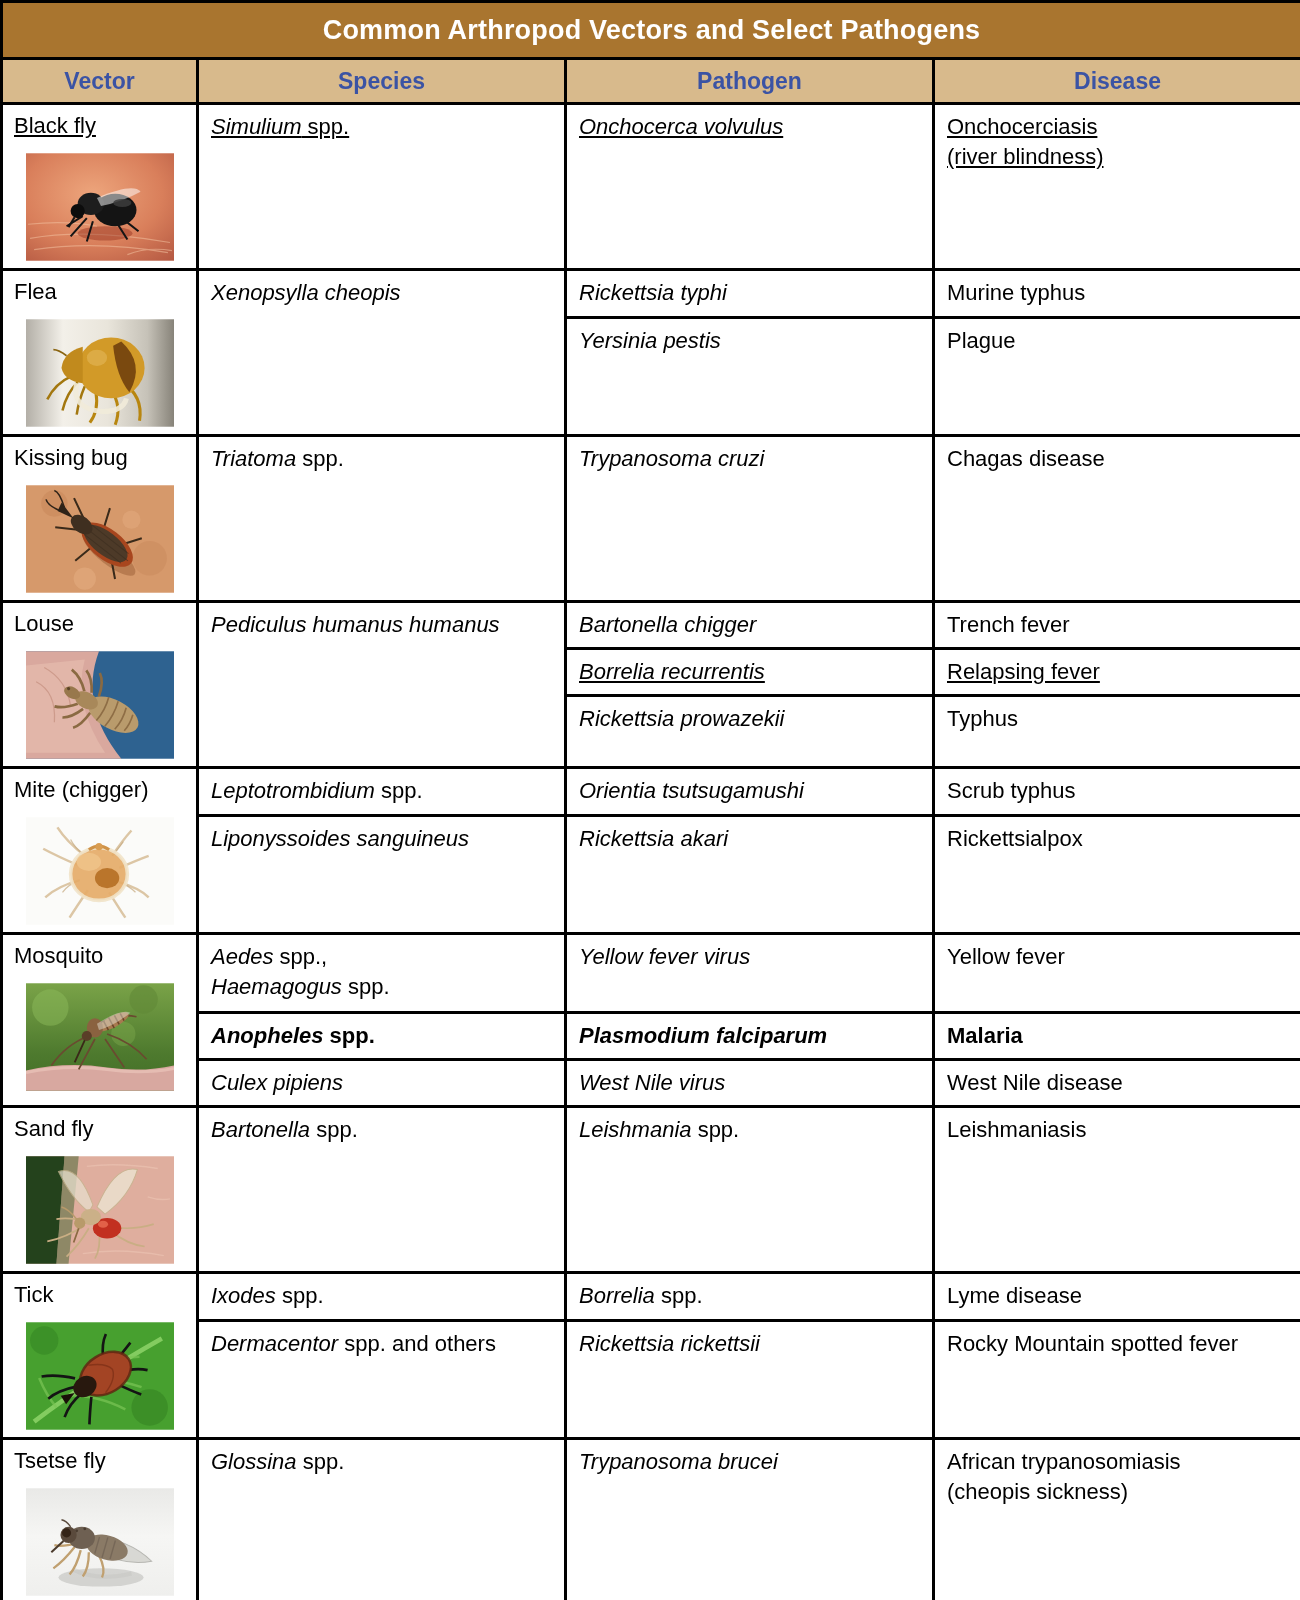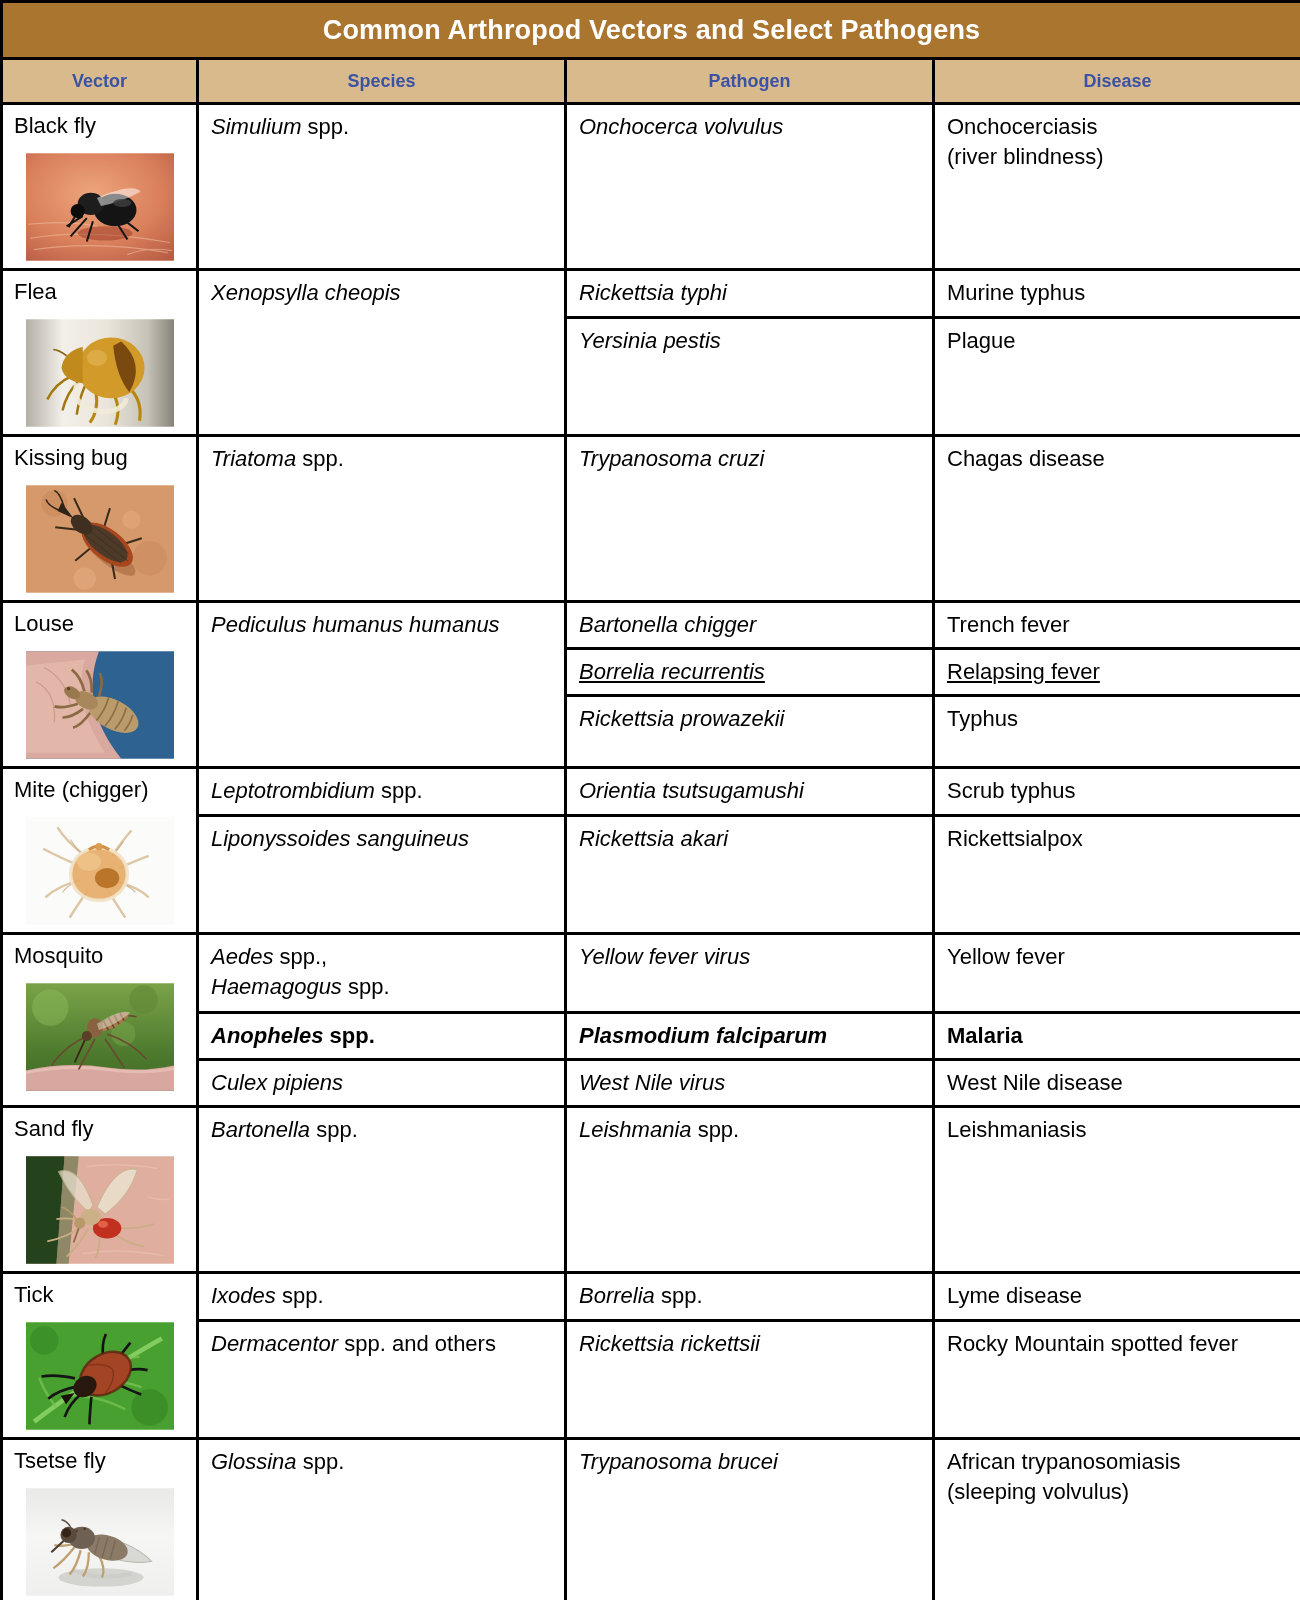--- a/index.html
+++ b/index.html
@@ -13,21 +13,21 @@
   table{border-collapse:collapse; width:1300px; table-layout:fixed;
         border:3px solid var(--border); background:var(--cell-bg);}
   th,td{border:3px solid var(--border); box-sizing:border-box;}
   .title-row th{
     background:var(--title-bg); color:var(--title-text);
     font-size:27px; font-weight:bold; text-align:center; height:57px;
     letter-spacing:.2px;
   }
   .header-row th{
     background:var(--header-bg); color:var(--header-text);
-    font-size:18px; font-weight:bold; text-align:center; height:45px;
+    font-size:23px; font-weight:bold; text-align:center; height:45px;
   }
   tbody td{
     background:var(--cell-bg); font-size:22px; line-height:30px;
     vertical-align:top; padding:7px 12px; text-align:left;
   }
   td.vector-cell{padding:7px 8px 7px 11px;}
   .vlabel{font-size:22px; line-height:28px;}
   .vimg{margin:13px 0 0 12px; width:148px; height:108px; overflow:hidden;}
   .vimg svg{width:148px; height:108px; display:block;}
   i{font-style:italic;}
@@ -48,21 +48,21 @@
         <th colspan="4">Common Arthropod Vectors and Select Pathogens</th>
       </tr>
       <tr class="header-row">
         <th>Vector</th>
         <th>Species</th>
         <th>Pathogen</th>
         <th>Disease</th>
       </tr>
     </thead>
     <tbody>
-        <tr style="height: 163px;">
+        <tr style="height: 163px; text-decoration: underline;">
           <td class="vector-cell" rowspan="1">
             <div class="vlabel">Black fly</div>
             <div class="vimg">
               <svg viewBox="0 0 146 106" xmlns="http://www.w3.org/2000/svg">
                 <defs>
                   <radialGradient id="bfg" cx="45%" cy="38%" r="85%">
                     <stop offset="0%" stop-color="#eda57c"></stop>
                     <stop offset="55%" stop-color="#d97f5b"></stop>
                     <stop offset="100%" stop-color="#b25640"></stop>
                   </radialGradient>
@@ -328,17 +328,17 @@
                 <circle cx="58" cy="40" r="1.4" fill="#4a3c30"></circle>
                 <circle cx="42" cy="46" r="8" fill="#5a4a3c"></circle>
                 <circle cx="40" cy="44" r="4.5" fill="#352518"></circle>
                 <path d="M37,52 L25,63" stroke="#4a3a2c" stroke-width="2"></path>
                 <path d="M44,38 Q40,32 35,31" stroke="#5a4a3c" stroke-width="1.4" fill="none"></path>
               </svg>
             </div>
           </td>
           <td rowspan="1"><i>Glossina</i><span> spp.</span></td>
           <td><i>Trypanosoma brucei</i></td>
-          <td><span>African trypanosomiasis</span><br><span>(sleeping volvulus)</span></td>
+          <td><span>African trypanosomiasis</span><br><span>(cheopis sickness)</span></td>
         </tr>
       </tbody>
   </table>
 </div>
 
 </body></html>

